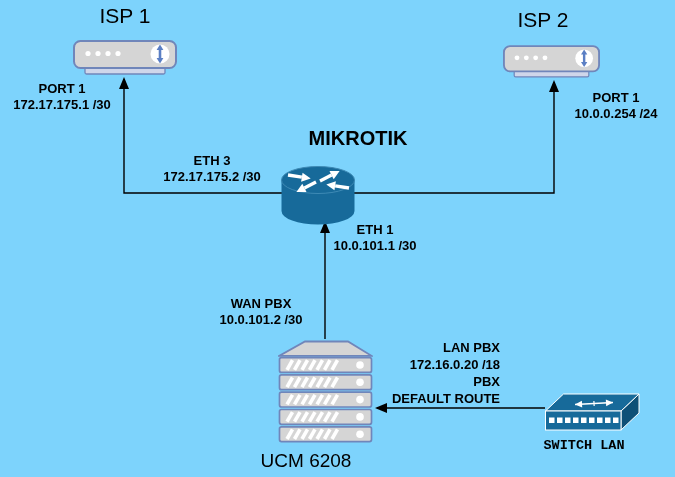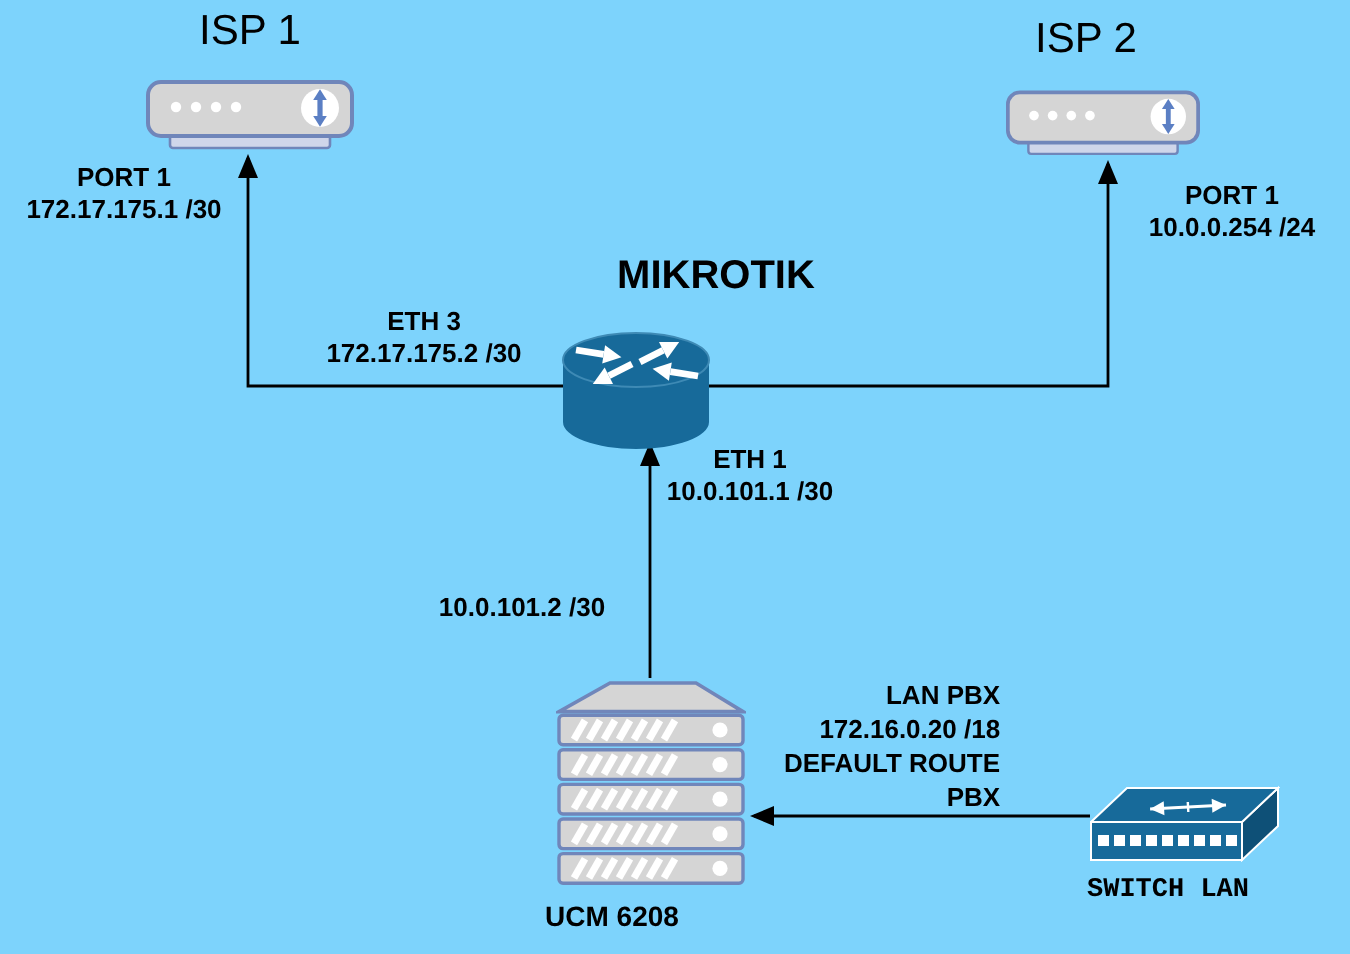--- a/index.html
+++ b/index.html
@@ -13,21 +13,21 @@
   .lbl{
     position:absolute;transform:translateX(-50%);text-align:center;
     font-weight:bold;font-size:13px;line-height:16px;white-space:nowrap;color:#000000;
   }
   .lbl4{line-height:17px;}
   .node-title{
     position:absolute;transform:translateX(-50%);text-align:center;white-space:nowrap;color:#000000;
   }
   .title-isp{font-size:21px;font-weight:normal;}
   .title-mid{font-size:20px;font-weight:bold;}
-  .title-ucm{font-size:14px;font-weight:bold;}
+  .title-ucm{font-size:19px;font-weight:normal;}
   .title-switch{font-size:13.5px;font-weight:bold;font-family:Liberation Mono, monospace;}
 </style>
 </head>
 <body>
 
 <div class="canvas">
 
   <svg class="connectors" viewBox="0 0 675 477">
     <defs>
       <marker id="arrow" markerUnits="userSpaceOnUse" markerWidth="14" markerHeight="12" refX="10" refY="5" orient="auto">
@@ -109,20 +109,21 @@
     <div>172.17.175.2 /30</div>
   </div>
   <div class="lbl" style="left:421px;top:147px;">
   </div>
   <div class="lbl" style="left:375px;top:222px;">
     <div>ETH 1</div>
     <div>10.0.101.1 /30</div>
   </div>
 
   <div class="lbl" style="left:261px;top:296px;">
+    <div>WAN PBX</div>
     <div>10.0.101.2 /30</div>
   </div>
 
   <svg class="abs" style="left:278px;top:340px;" width="95" height="103" viewBox="0 0 95 103">
     <polygon points="27,1.5 70,1.5 93.5,15.8 1.5,15.8" fill="#d5d5d5" stroke="#7086ba" stroke-width="1.8"></polygon>
     <g>
 
       <g transform="translate(0,17.6)">
         <rect x="1.5" y="0" width="92" height="14.8" rx="2" fill="#d5d5d5" stroke="#7086ba" stroke-width="1.7"></rect>
         <g stroke="#ffffff" stroke-width="3.6">
@@ -188,22 +189,22 @@
         </g>
         <circle cx="82" cy="7.4" r="3.8" fill="#ffffff"></circle>
       </g>
     </g>
   </svg>
   <div class="node-title title-ucm" style="left:306px;top:450px;">UCM 6208</div>
 
   <div class="lbl lbl4" style="left:446px;top:339px;text-align:right;">
     <div>LAN PBX</div>
     <div>172.16.0.20 /18</div>
+    <div>PBX</div>
     <div>DEFAULT ROUTE</div>
-    <div>PBX</div>
   </div>
 
   <svg class="abs" style="left:545px;top:389px;" width="95" height="42" viewBox="0 0 95 42">
     <polygon points="76,22 94,5 94,24 76,41" fill="#0e5077" stroke="#ffffff" stroke-width="1"></polygon>
     <polygon points="0.5,22 76,22 94,5 18.5,5" fill="#176a9a" stroke="#ffffff" stroke-width="1"></polygon>
     <rect x="0.5" y="22" width="75.5" height="19" fill="#176a9a" stroke="#ffffff" stroke-width="1"></rect>
     <g transform="rotate(-3 49 14)">
       <line x1="30" y1="14.5" x2="68" y2="14.5" stroke="#ffffff" stroke-width="1.5"></line>
       <line x1="49" y1="12" x2="49" y2="17" stroke="#ffffff" stroke-width="1.2"></line>
       <polygon points="30,14.5 37,11 37,18" fill="#ffffff"></polygon>

